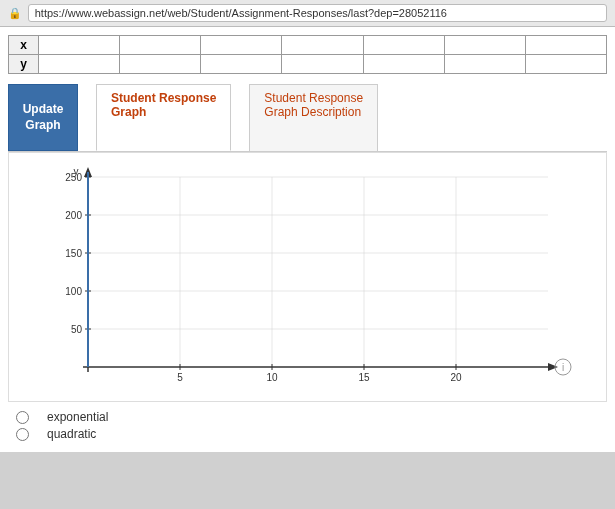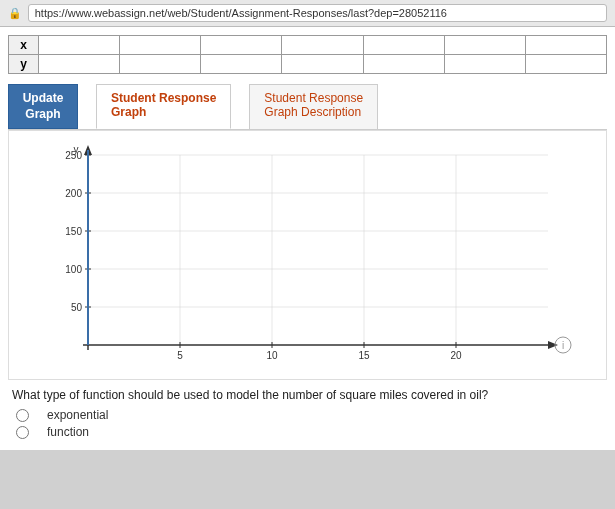--- a/index.html
+++ b/index.html
@@ -68,21 +68,21 @@
     .tabs-container {
       display: flex;
       align-items: stretch;
       border-bottom: 1px solid #ccc;
       margin-bottom: 0;
     }
     .update-graph-btn {
       background: #3a6ea8;
       color: #fff;
       border: 1px solid #2a5e98;
-      padding: 6px 10px;
+      padding: 17px 10px;
       font-size: 12px;
       font-weight: bold;
       cursor: pointer;
       line-height: 1.3;
       text-align: center;
       min-width: 70px;
     }
     .tab {
       padding: 6px 14px;
       border: 1px solid #ccc;
@@ -228,26 +228,23 @@
         <line x1="142" y1="207" x2="142" y2="213" stroke="#333" stroke-width="1"></line>
         <line x1="234" y1="207" x2="234" y2="213" stroke="#333" stroke-width="1"></line>
         <line x1="326" y1="207" x2="326" y2="213" stroke="#333" stroke-width="1"></line>
         <line x1="418" y1="207" x2="418" y2="213" stroke="#333" stroke-width="1"></line>
 
         <line x1="50" y1="15" x2="50" y2="210" stroke="#3a6ea8" stroke-width="2"></line>
       </svg>
     </div>
   </div>
 
-  <div class="question-text">
-    What type of function should be used to model the number of square miles covered in oil?
-  </div>
 
   <div class="radio-option">
     <input type="radio" name="function-type" value="exponential" style="">
     <span>exponential</span>
   </div>
   <div class="radio-option">
     <input type="radio" name="function-type" value="quadratic" style="">
-    <span>function</span>
+    <span>quadratic</span>
   </div>
 
 </div>
 
 </body></html>

